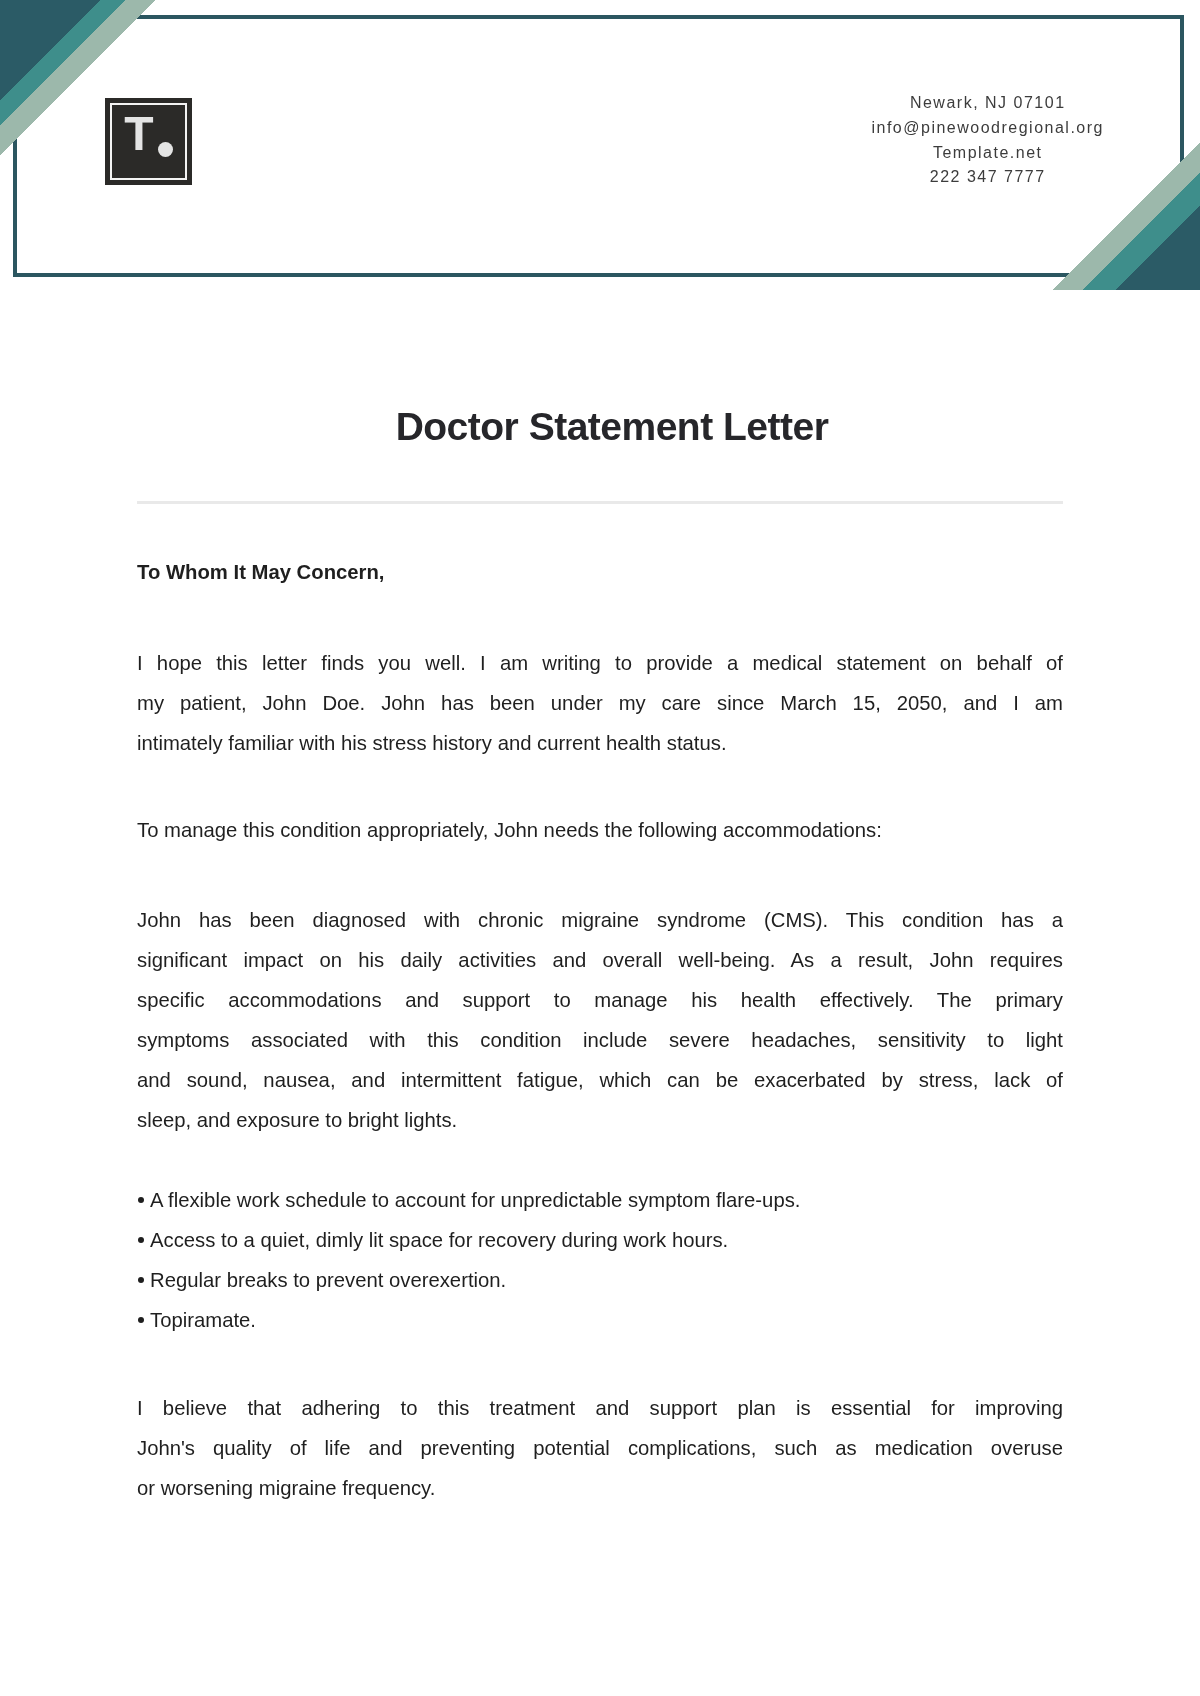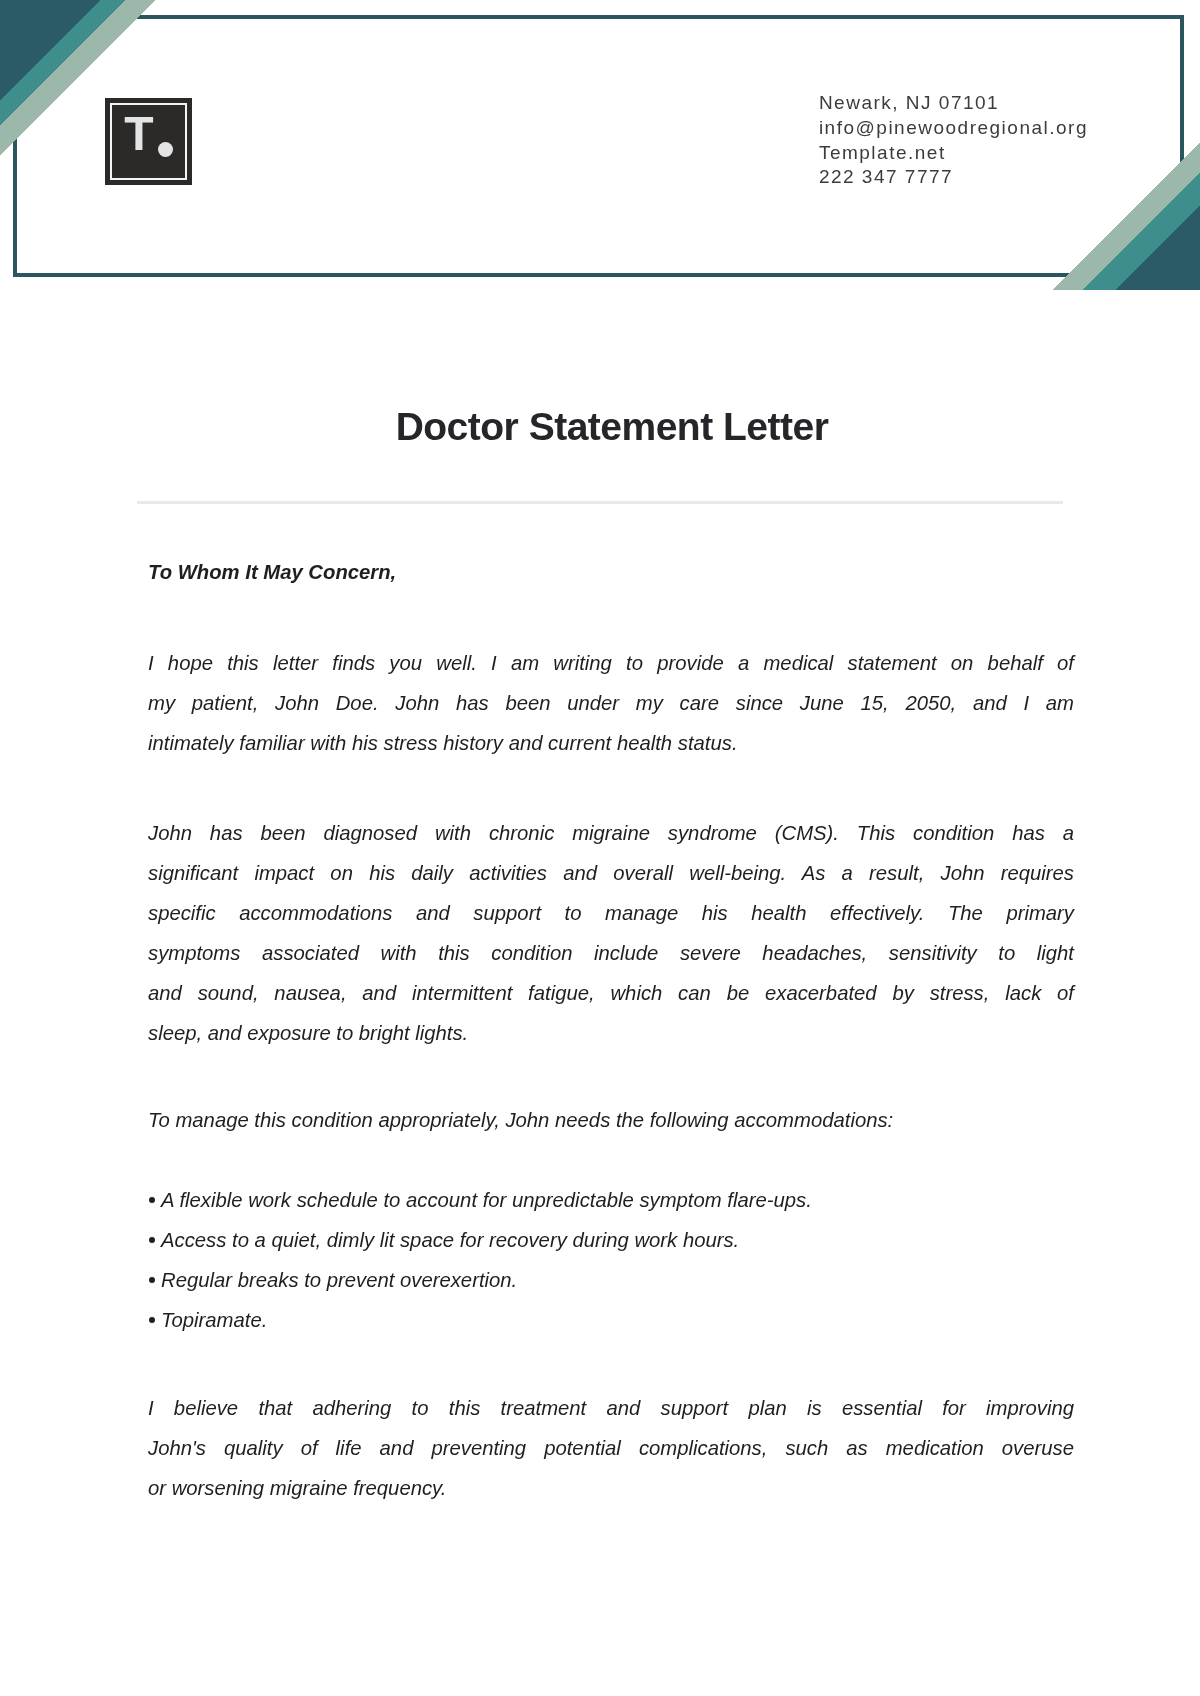--- a/index.html
+++ b/index.html
@@ -60,23 +60,23 @@
   }
   .logo-dot {
     width: 15px; height: 15px;
     border-radius: 50%;
     background: #e4e4e4;
     margin-left: 4px;
     margin-bottom: 1px;
   }
 
   .contact {
-    position: absolute; top: 91px; right: 112px;
-    text-align: left;
-    font-size: 19px;
+    position: absolute; top: 91px; right: 96px;
+    text-align: center;
+    font-size: 16px;
     line-height: 24.8px;
     letter-spacing: 1.5px;
     color: #3c3c3c;
   }
 
   
   .page-title {
     position: absolute; top: 405px; left: 12px;
     width: 100%;
     text-align: center;
@@ -86,26 +86,25 @@
     color: #26262a;
   }
   .divider {
     position: absolute; top: 501px; left: 137px;
     width: 926px; height: 3px;
     background: #e9e9e9;
   }
 
   
   .body-text {
-    position: absolute; left: 148px; top: 552px;
+    position: absolute; left: 137px; top: 552px;
     width: 926px;
     font-size: 20.3px;
     line-height: 40px;
     color: #1f1f1f;
-    font-style: italic;
   }
   .greeting { font-weight: bold; margin: 0; }
   .para { margin: 0; }
   .para.p1 { margin-top: 51px; }
   .para.p2 { margin-top: 50px; }
   .para.p3 { margin-top: 47px; }
   .para.closing { margin-top: 48px; }
 
   .line { text-align: justify; text-align-last: justify; }
   .line.last { text-align-last: left; }
@@ -151,33 +150,33 @@
   </div>
 
 <div class="page-title">Doctor Statement Letter</div>
 <div class="divider"></div>
 
 <div class="body-text">
   <p class="greeting">To Whom It May Concern,</p>
 
   <div class="para p1">
       <div class="line">I hope this letter finds you well. I am writing to provide a medical statement on behalf of</div>
-      <div class="line">my patient, John Doe. John has been under my care since June 15, 2050, and I am</div>
+      <div class="line">my patient, John Doe. John has been under my care since March 15, 2050, and I am</div>
       <div class="line last">intimately familiar with his stress history and current health status.</div>
+    </div>
+  <div class="para p3">
+      <div class="line last">To manage this condition appropriately, John needs the following accommodations:</div>
     </div>
   <div class="para p2">
       <div class="line">John has been diagnosed with chronic migraine syndrome (CMS). This condition has a</div>
       <div class="line">significant impact on his daily activities and overall well-being. As a result, John requires</div>
       <div class="line">specific accommodations and support to manage his health effectively. The primary</div>
       <div class="line">symptoms associated with this condition include severe headaches, sensitivity to light</div>
       <div class="line">and sound, nausea, and intermittent fatigue, which can be exacerbated by stress, lack of</div>
       <div class="line last">sleep, and exposure to bright lights.</div>
-    </div>
-  <div class="para p3">
-      <div class="line last">To manage this condition appropriately, John needs the following accommodations:</div>
     </div>
 
   <ul class="accommodations">
       <li>
         <div class="line last">A flexible work schedule to account for unpredictable symptom flare-ups.</div>
       </li>
       <li>
         <div class="line last">Access to a quiet, dimly lit space for recovery during work hours.</div>
       </li>
       <li>

